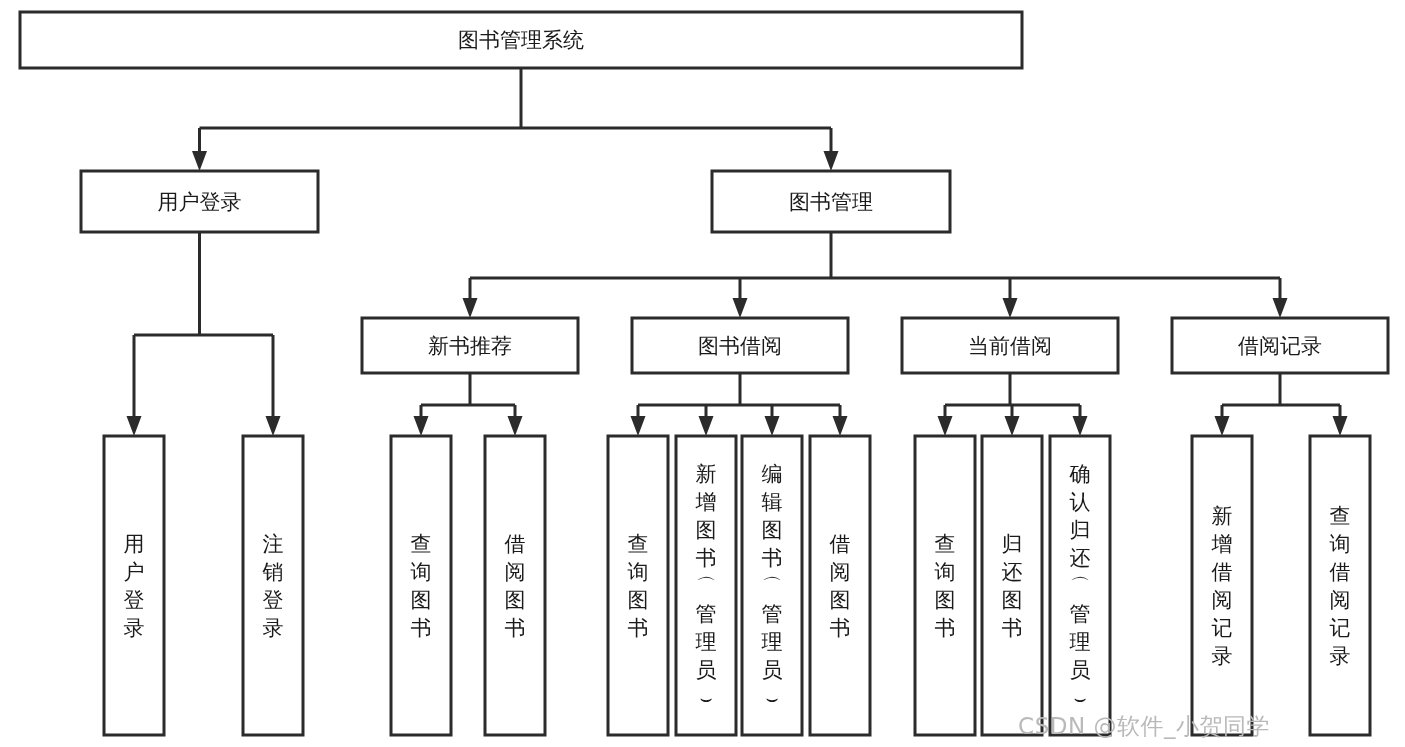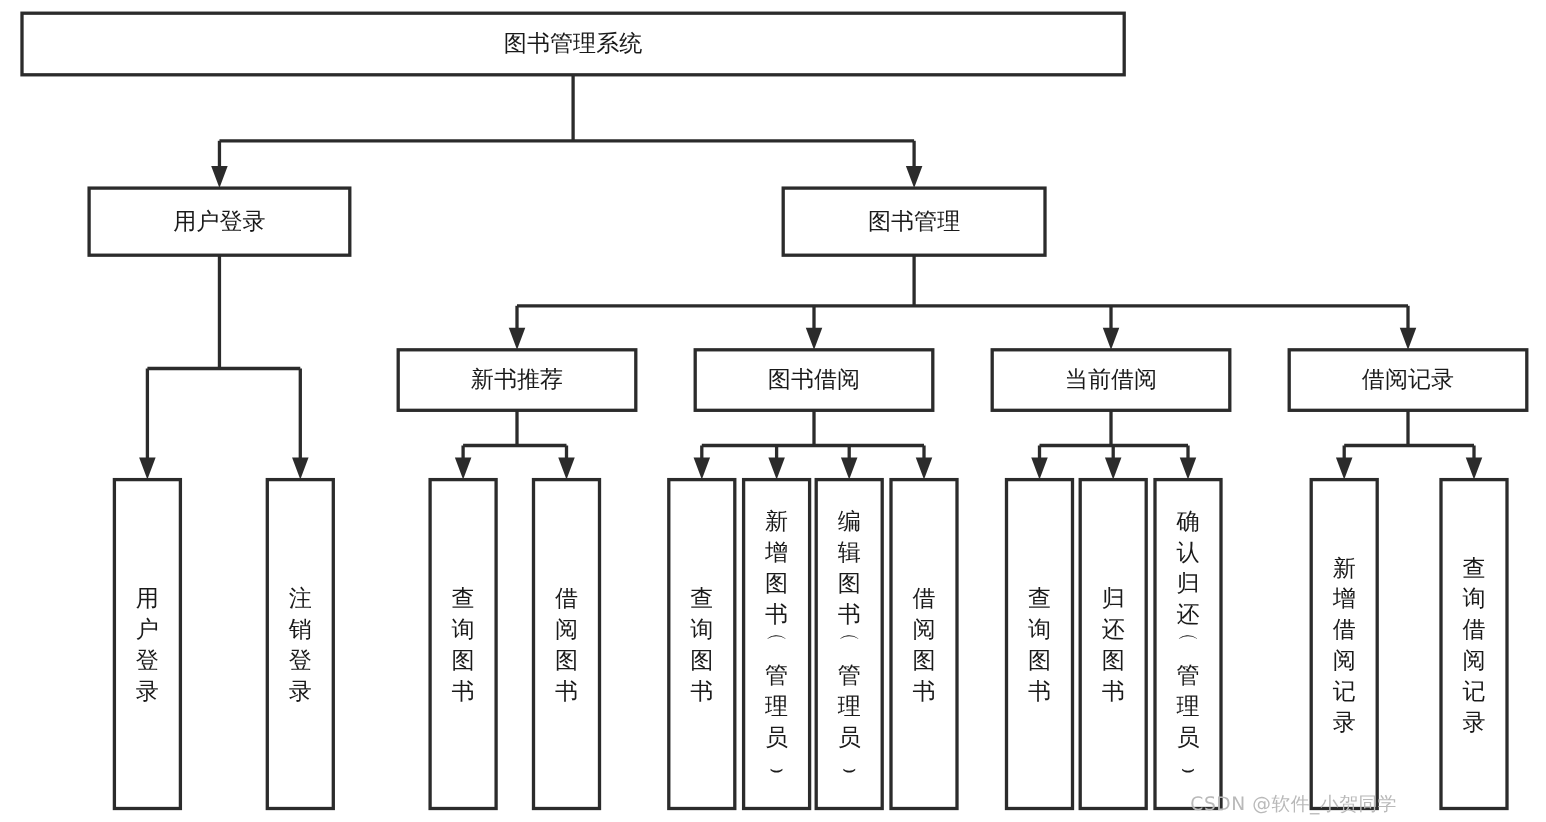--- a/index.html
+++ b/index.html
@@ -53,21 +53,21 @@
   }
   .connector-arrow {
     fill: #2b2b2b;
     stroke: none;
   }
   .watermark-text {
     position: absolute;
     right: 8px;
     bottom: 5px;
     font-family: "DejaVu Sans", "Liberation Sans", sans-serif;
-    font-size: 17px;
+    font-size: 23px;
     color: #b9b9b9;
     white-space: nowrap;
     letter-spacing: 0.5px;
     user-select: none;
   }
 </style>
 </head>
 <body>
 
 <div id="diagram-root">

